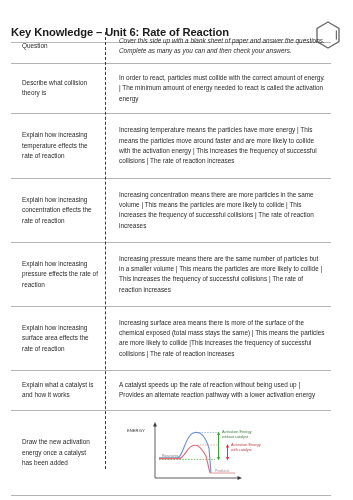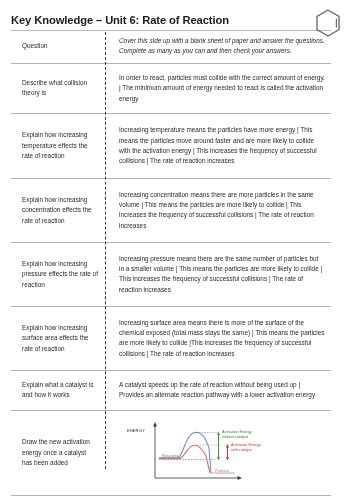--- a/index.html
+++ b/index.html
@@ -18,21 +18,21 @@
     position: relative;
     width: 353px;
     height: 500px;
     background: #ffffff;
   }
 
   
   .header {
     position: absolute;
     left: 0;
-    top: 4px;
+    top: 16px;
     width: 353px;
     height: 40px;
   }
   .doc-title {
     position: absolute;
     left: 11px;
     top: 10px;
     font-size: 11.2px;
     font-weight: bold;
     letter-spacing: -0.1px;

